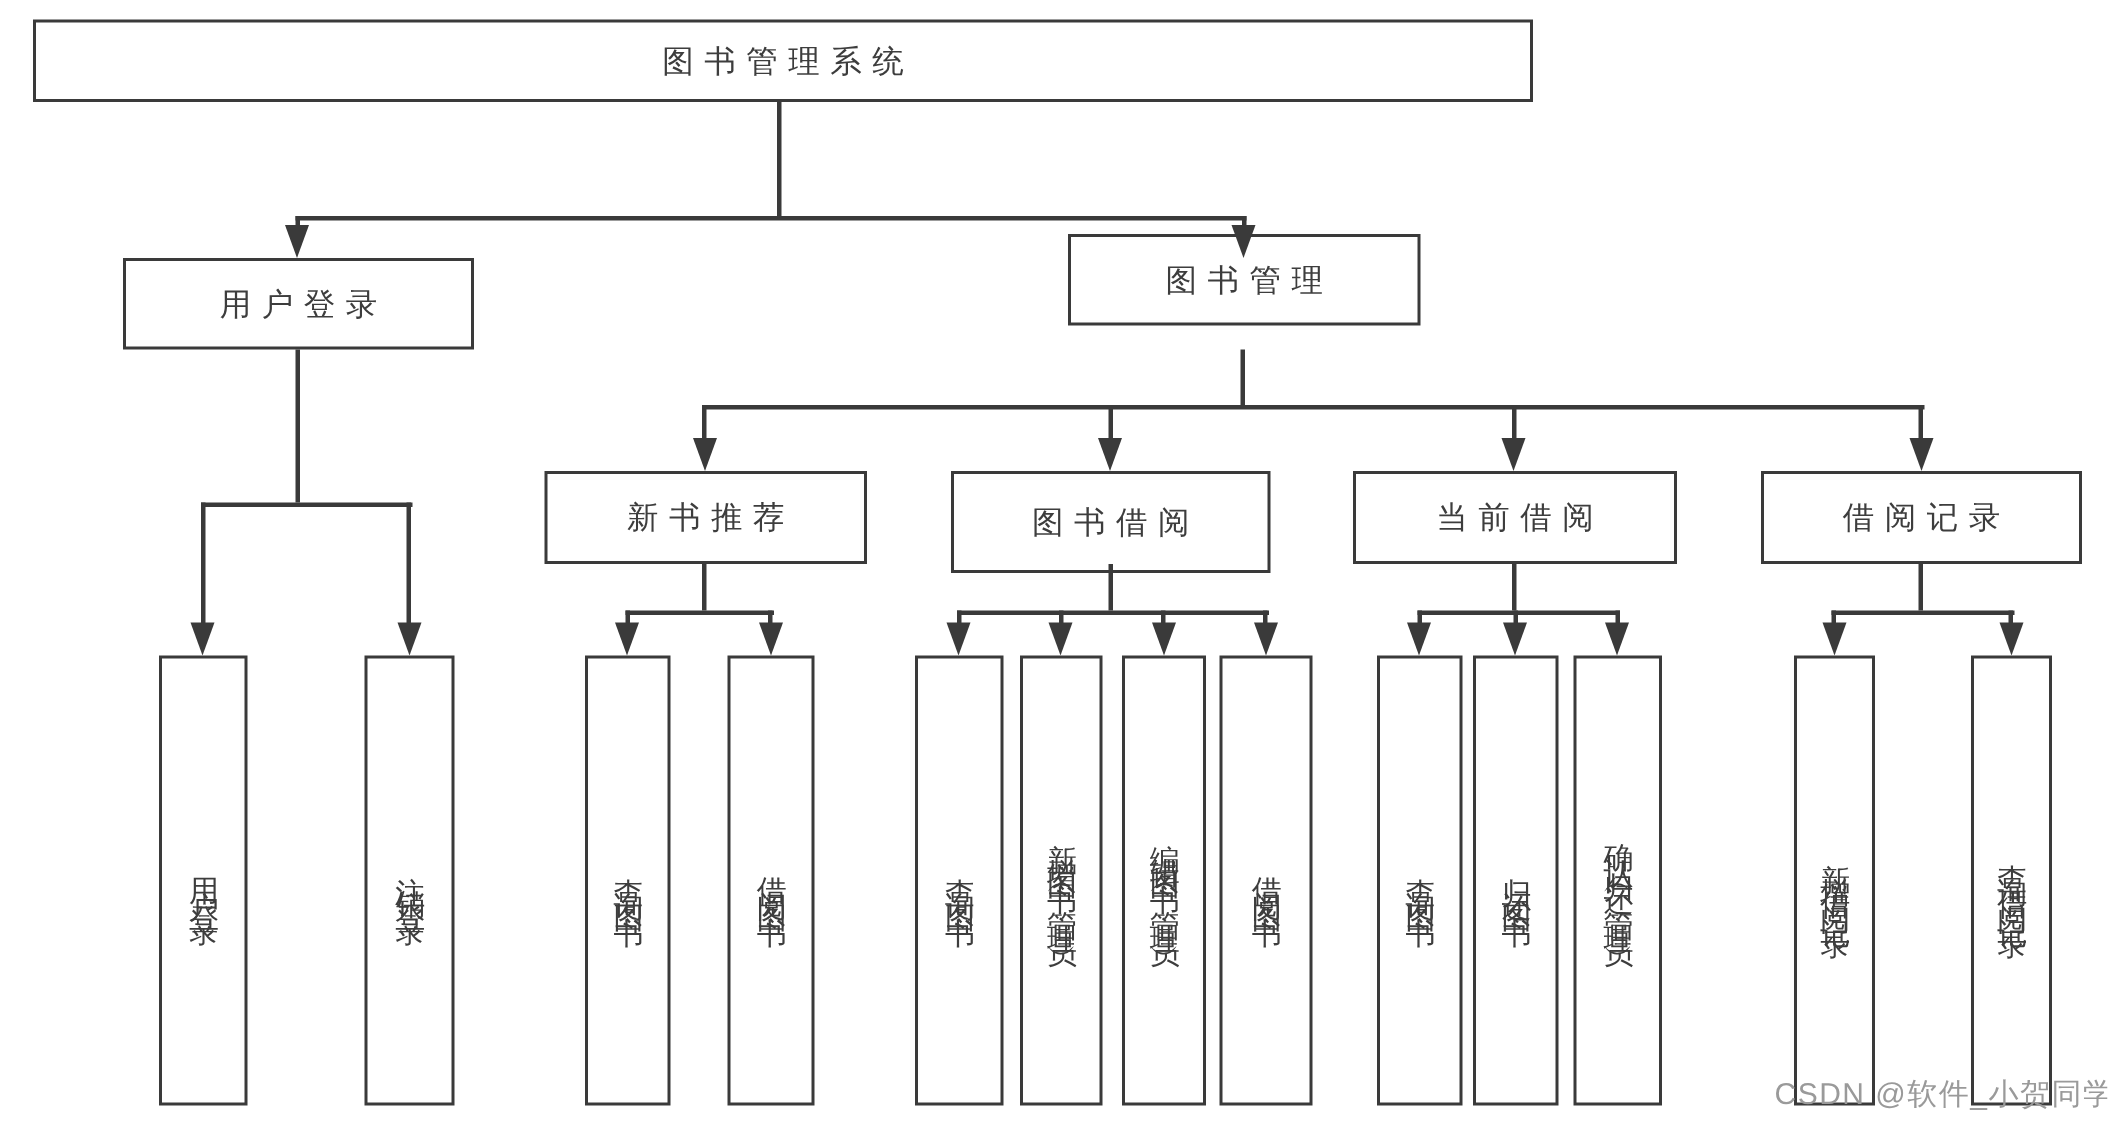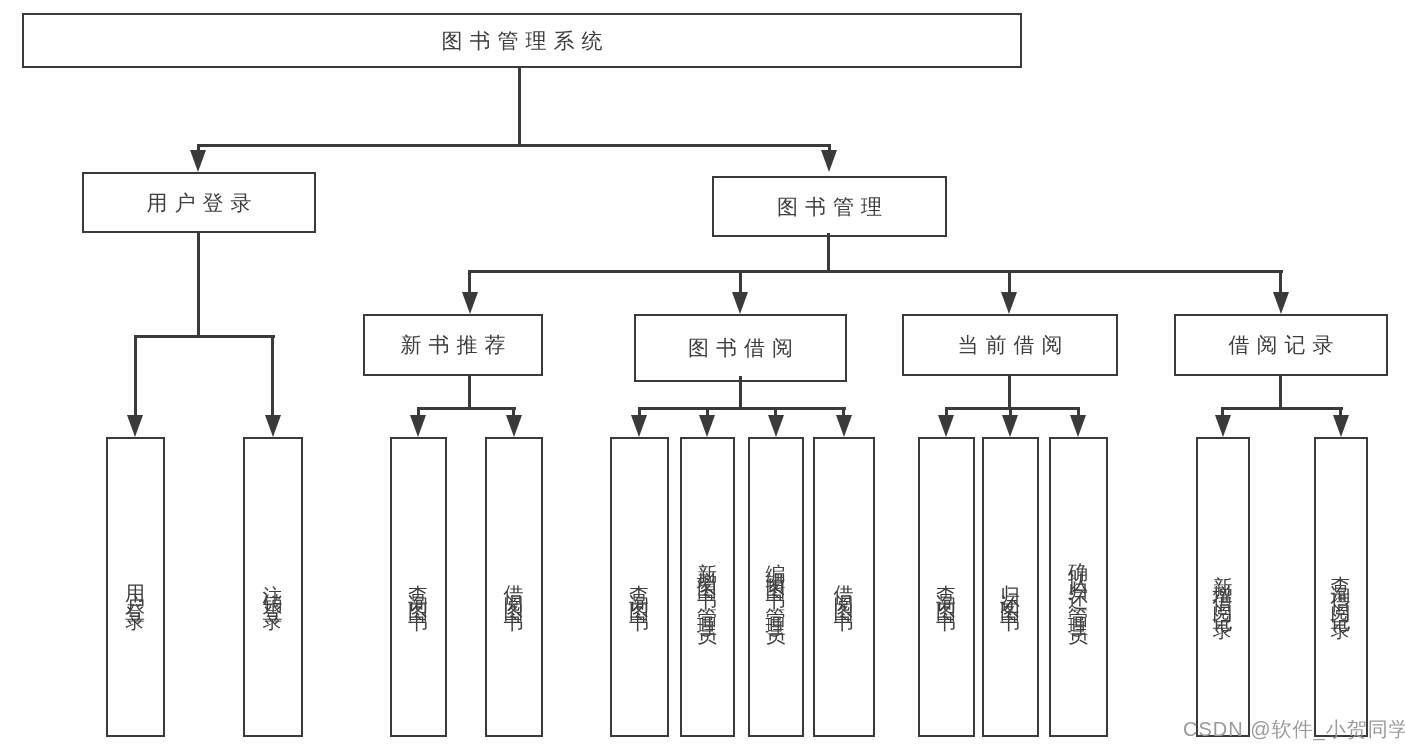--- a/index.html
+++ b/index.html
@@ -36,25 +36,25 @@
 
 <div class="stage">
 
   <div class="box" style="left:22px;top:13px;width:1000px;height:55px;">
     <span class="hlabel">图书管理系统</span>
   </div>
 
   <div class="box" style="left:82px;top:172px;width:234px;height:61px;">
     <span class="hlabel">用户登录</span>
   </div>
-  <div class="box" style="left:712px;top:176px;width:235px;height:61px;">
+  <div class="box" style="left:712px;top:156px;width:235px;height:61px;">
     <span class="hlabel">图书管理</span>
   </div>
 
-  <div class="box" style="left:363px;top:314px;width:180px;height:62px;">
+  <div class="box" style="left:363px;top:314px;width:215px;height:62px;">
     <span class="hlabel">新书推荐</span>
   </div>
   <div class="box" style="left:634px;top:314px;width:213px;height:68px;">
     <span class="hlabel">图书借阅</span>
   </div>
   <div class="box" style="left:902px;top:314px;width:216px;height:62px;">
     <span class="hlabel">当前借阅</span>
   </div>
   <div class="box" style="left:1174px;top:314px;width:214px;height:62px;">
     <span class="hlabel">借阅记录</span>

